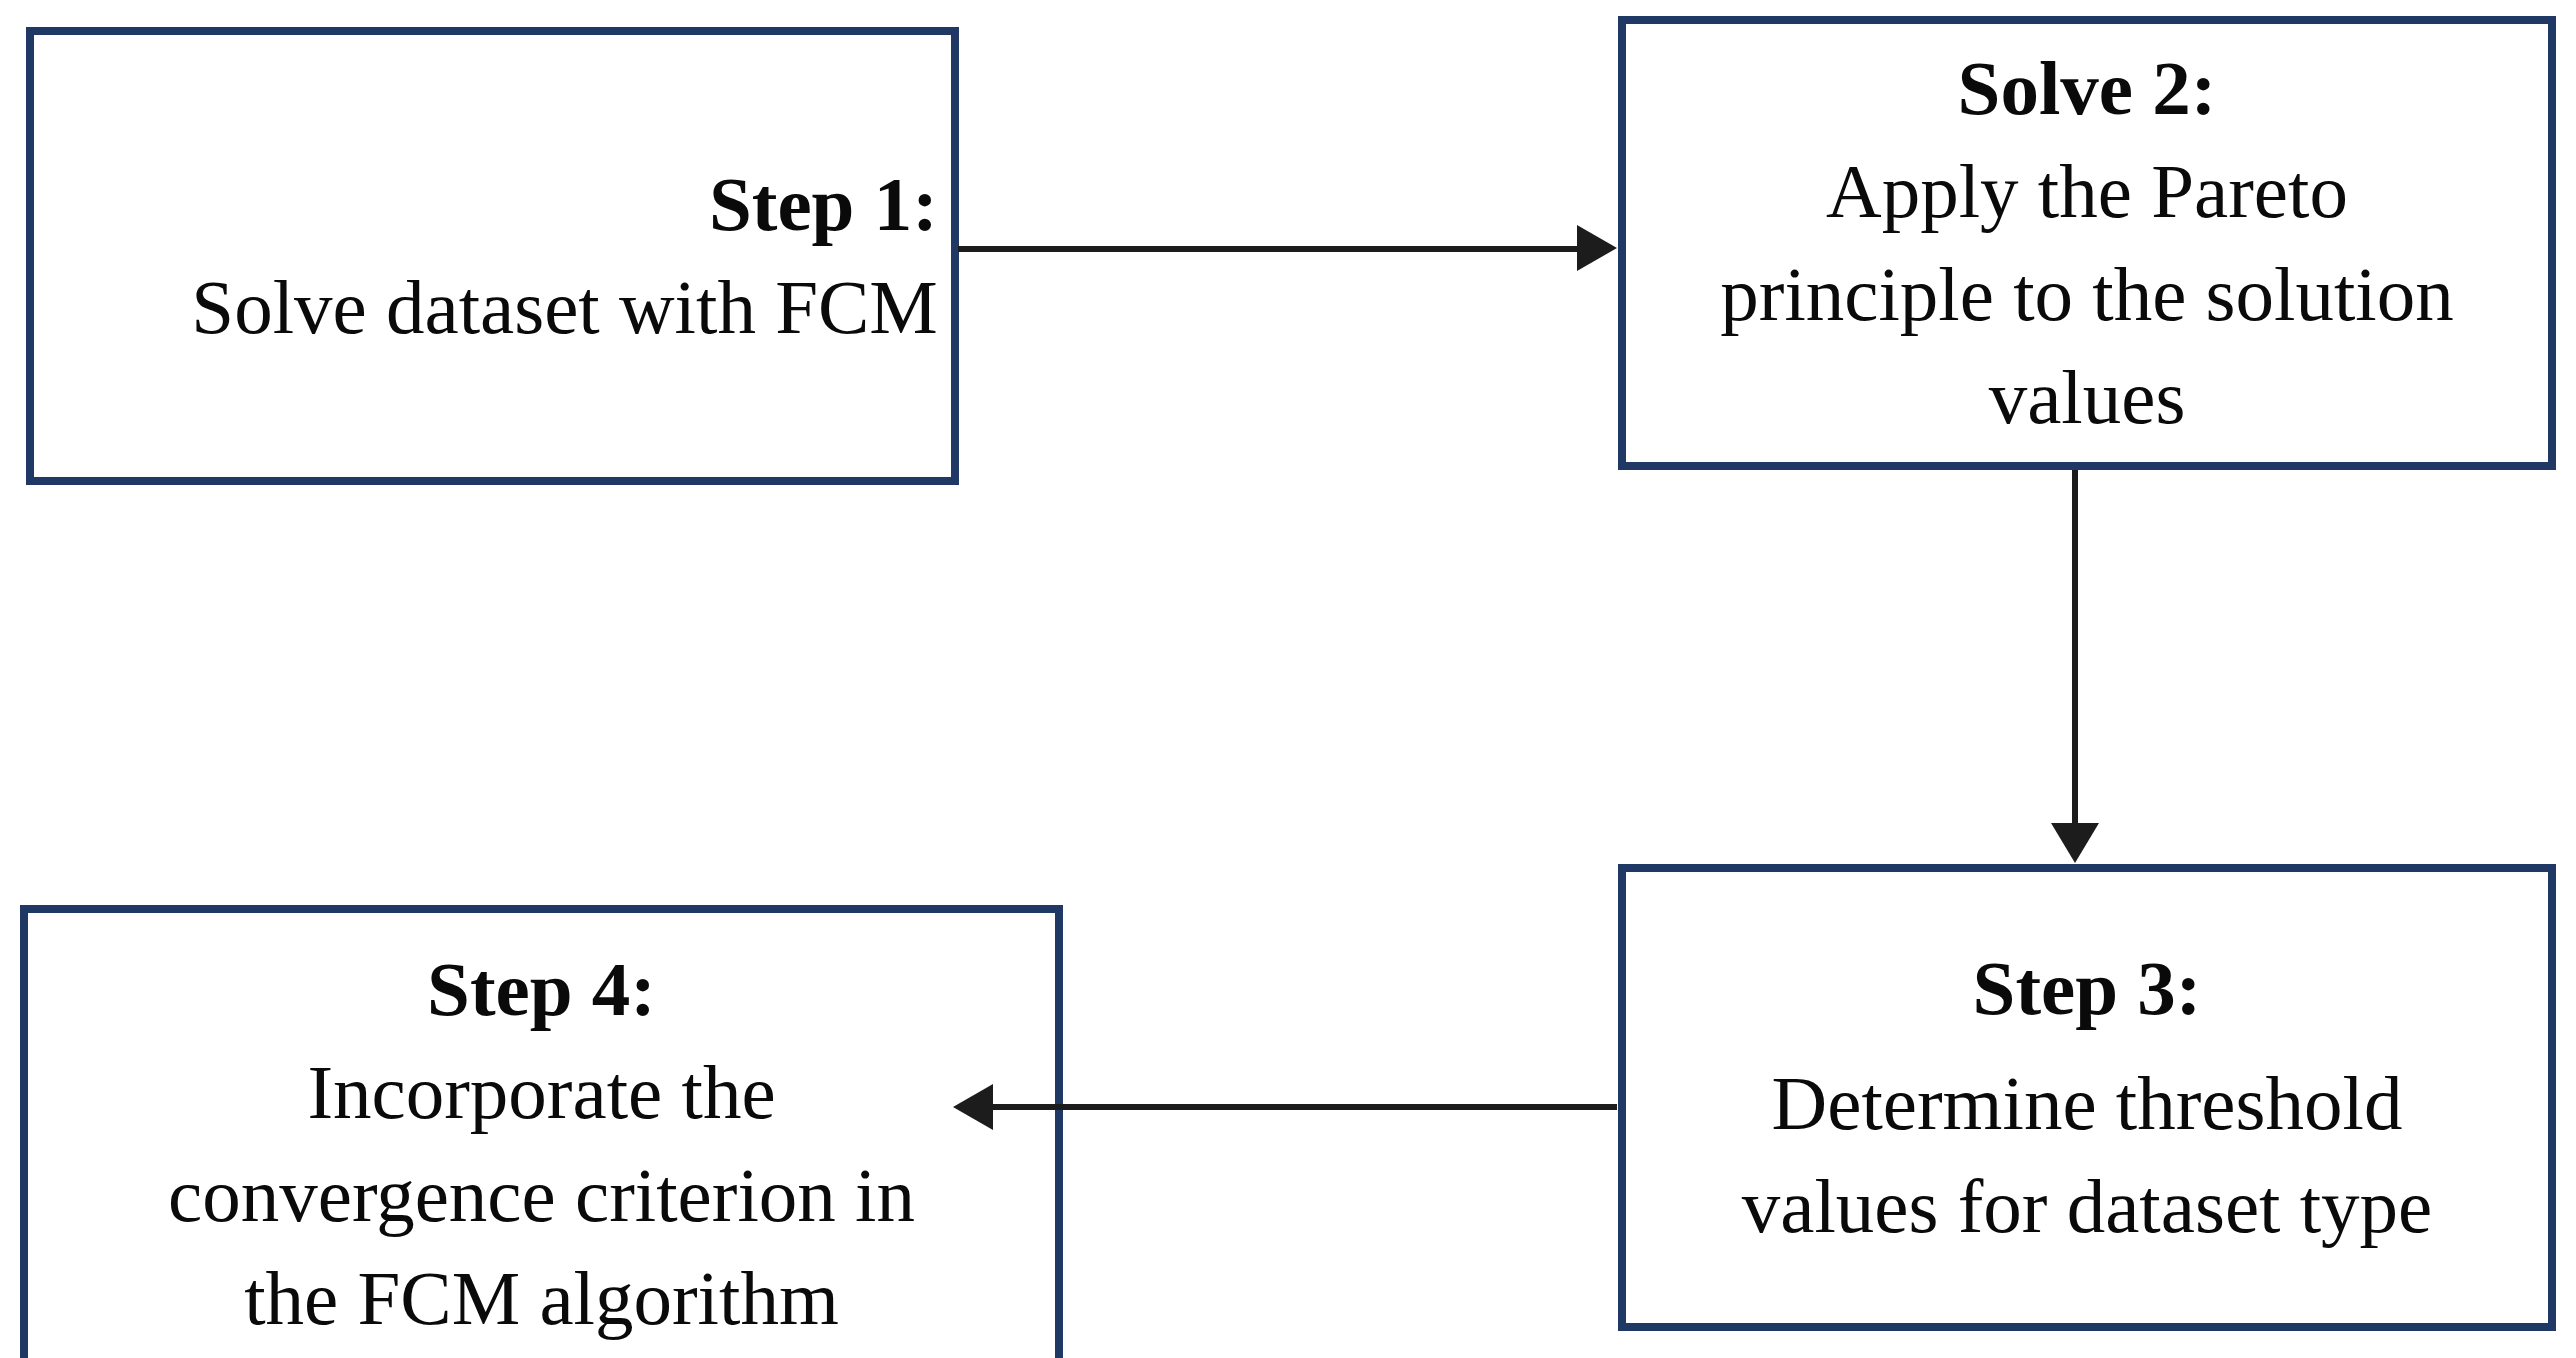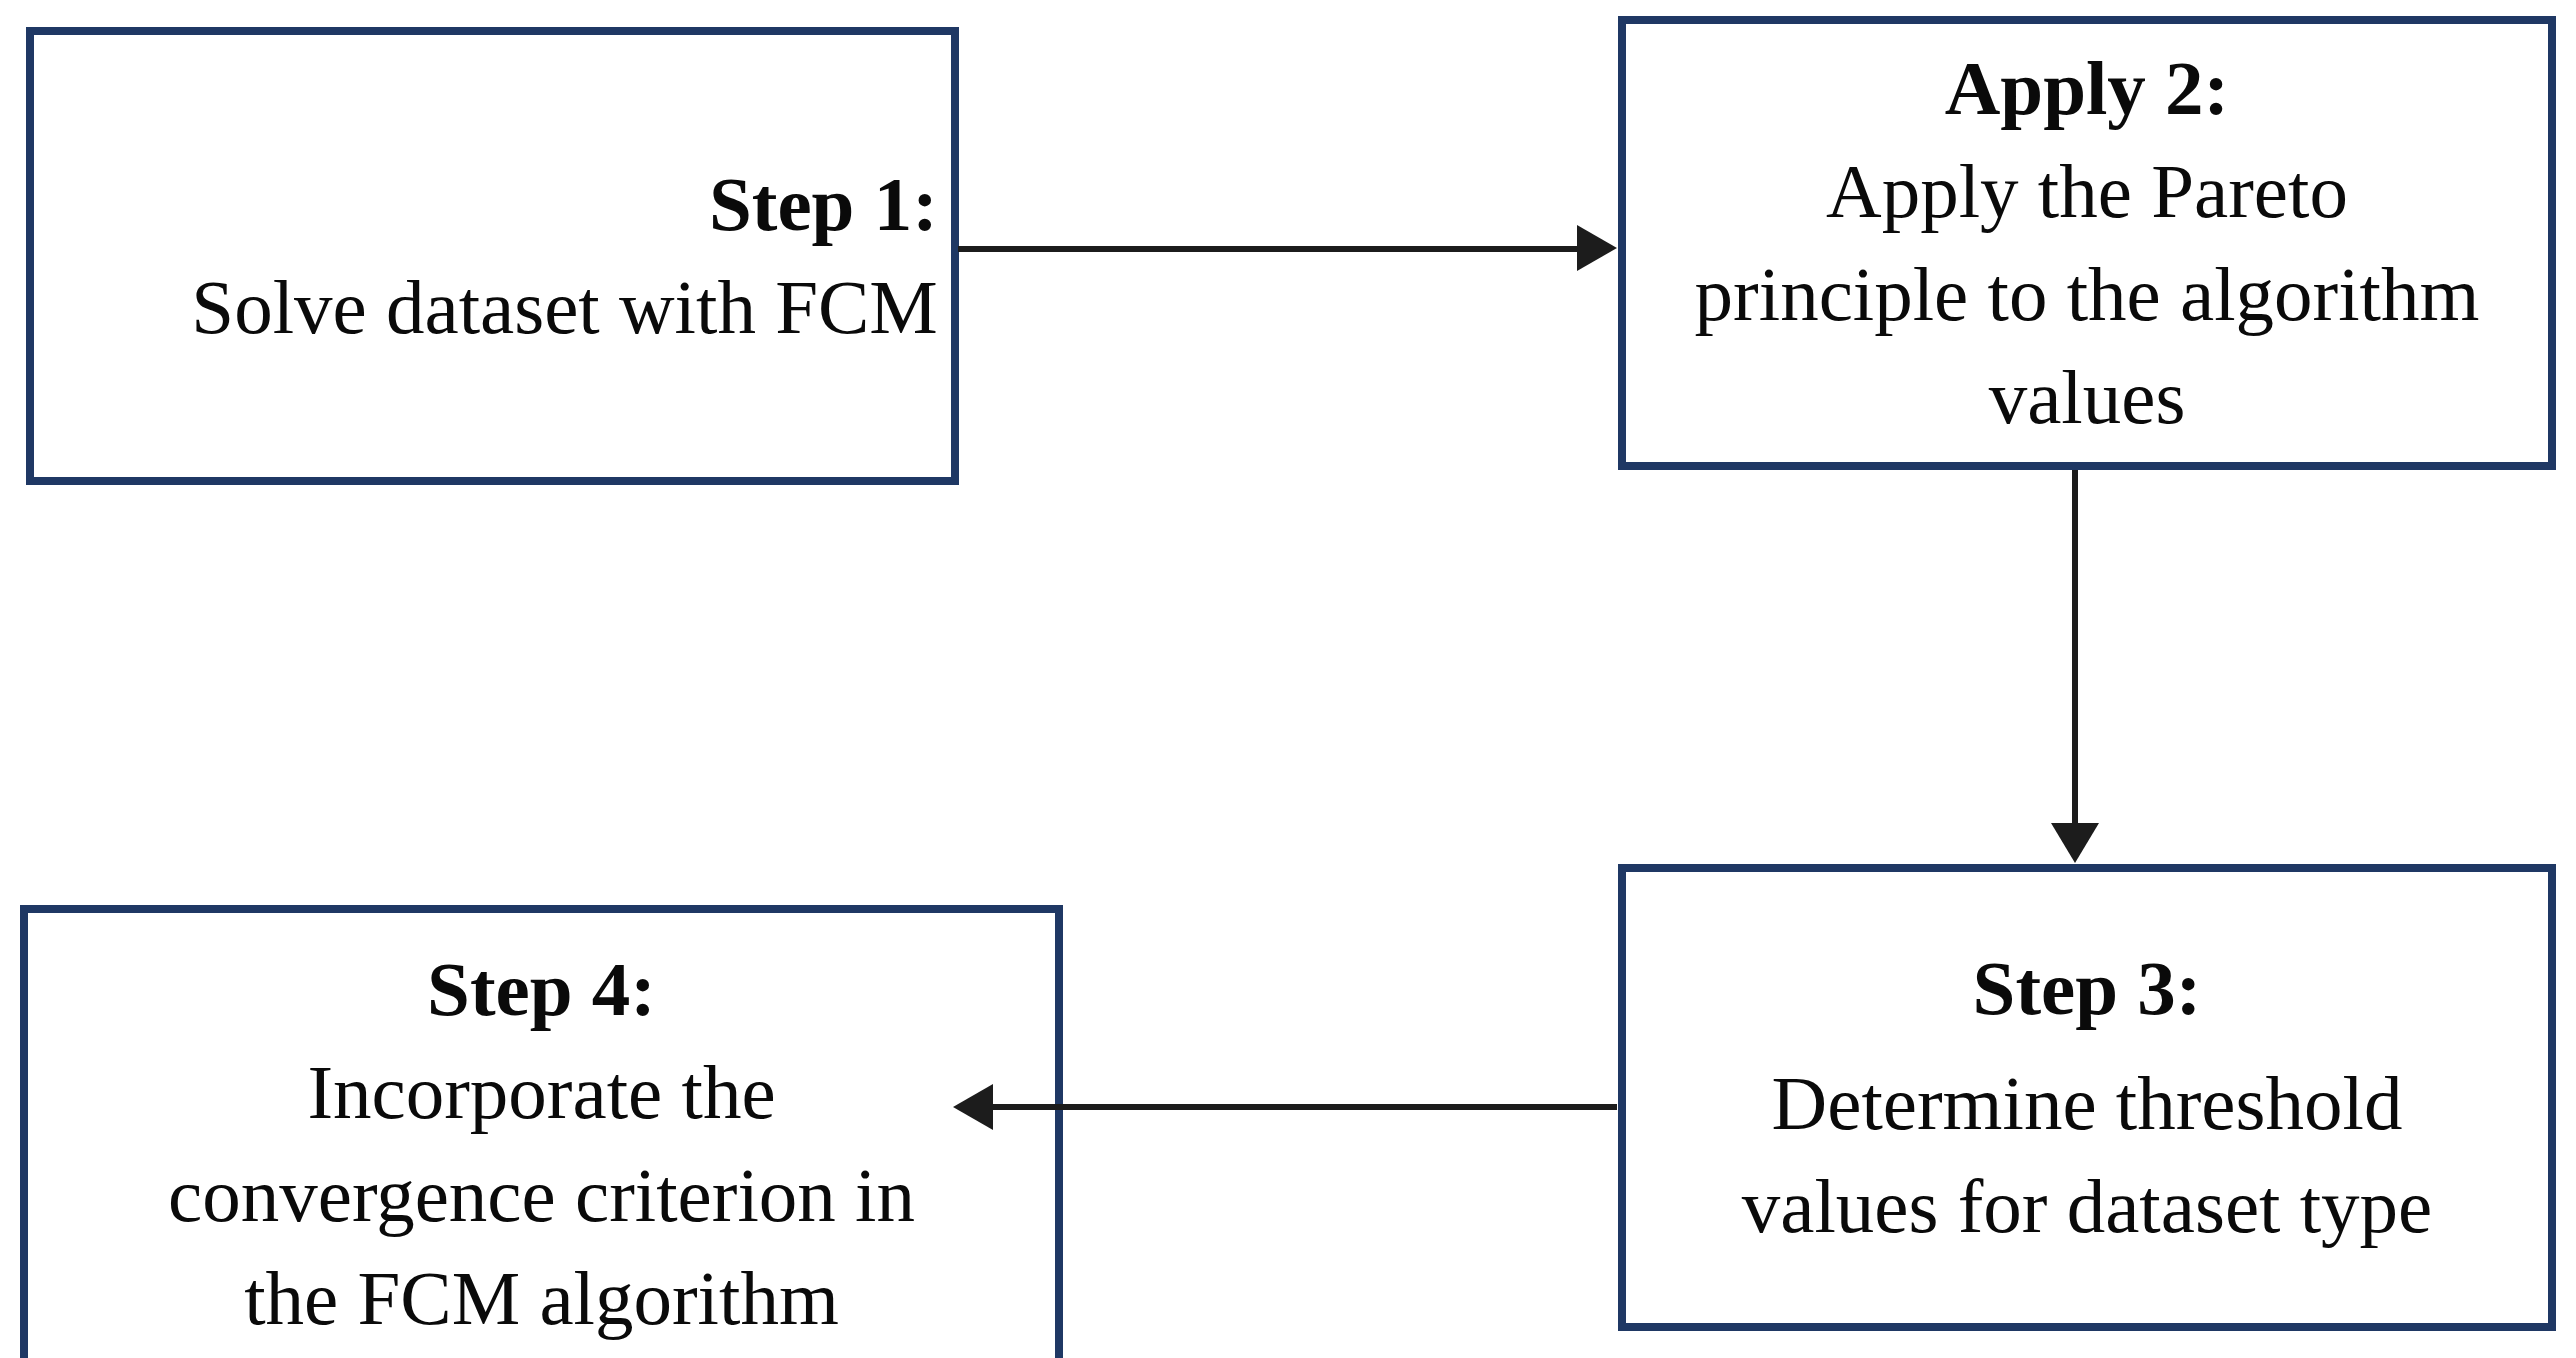--- a/index.html
+++ b/index.html
@@ -88,23 +88,23 @@
 <body>
 
 <div class="canvas">
 
   <div class="node" id="node-step1">
     <span class="heading">Step 1:</span>
     <span class="body">Solve dataset with FCM</span>
   </div>
 
   <div class="node" id="node-step2">
-    <span class="heading">Apply 2:</span>
+    <span class="heading">Solve 2:</span>
     <span class="body">Apply the Pareto
-principle to the algorithm
+principle to the solution
 values</span>
   </div>
 
   <div class="node" id="node-step3">
     <span class="heading">Step 3:</span>
     <span class="body">Determine threshold
 values for dataset type</span>
   </div>
 
   <div class="node" id="node-step4">

